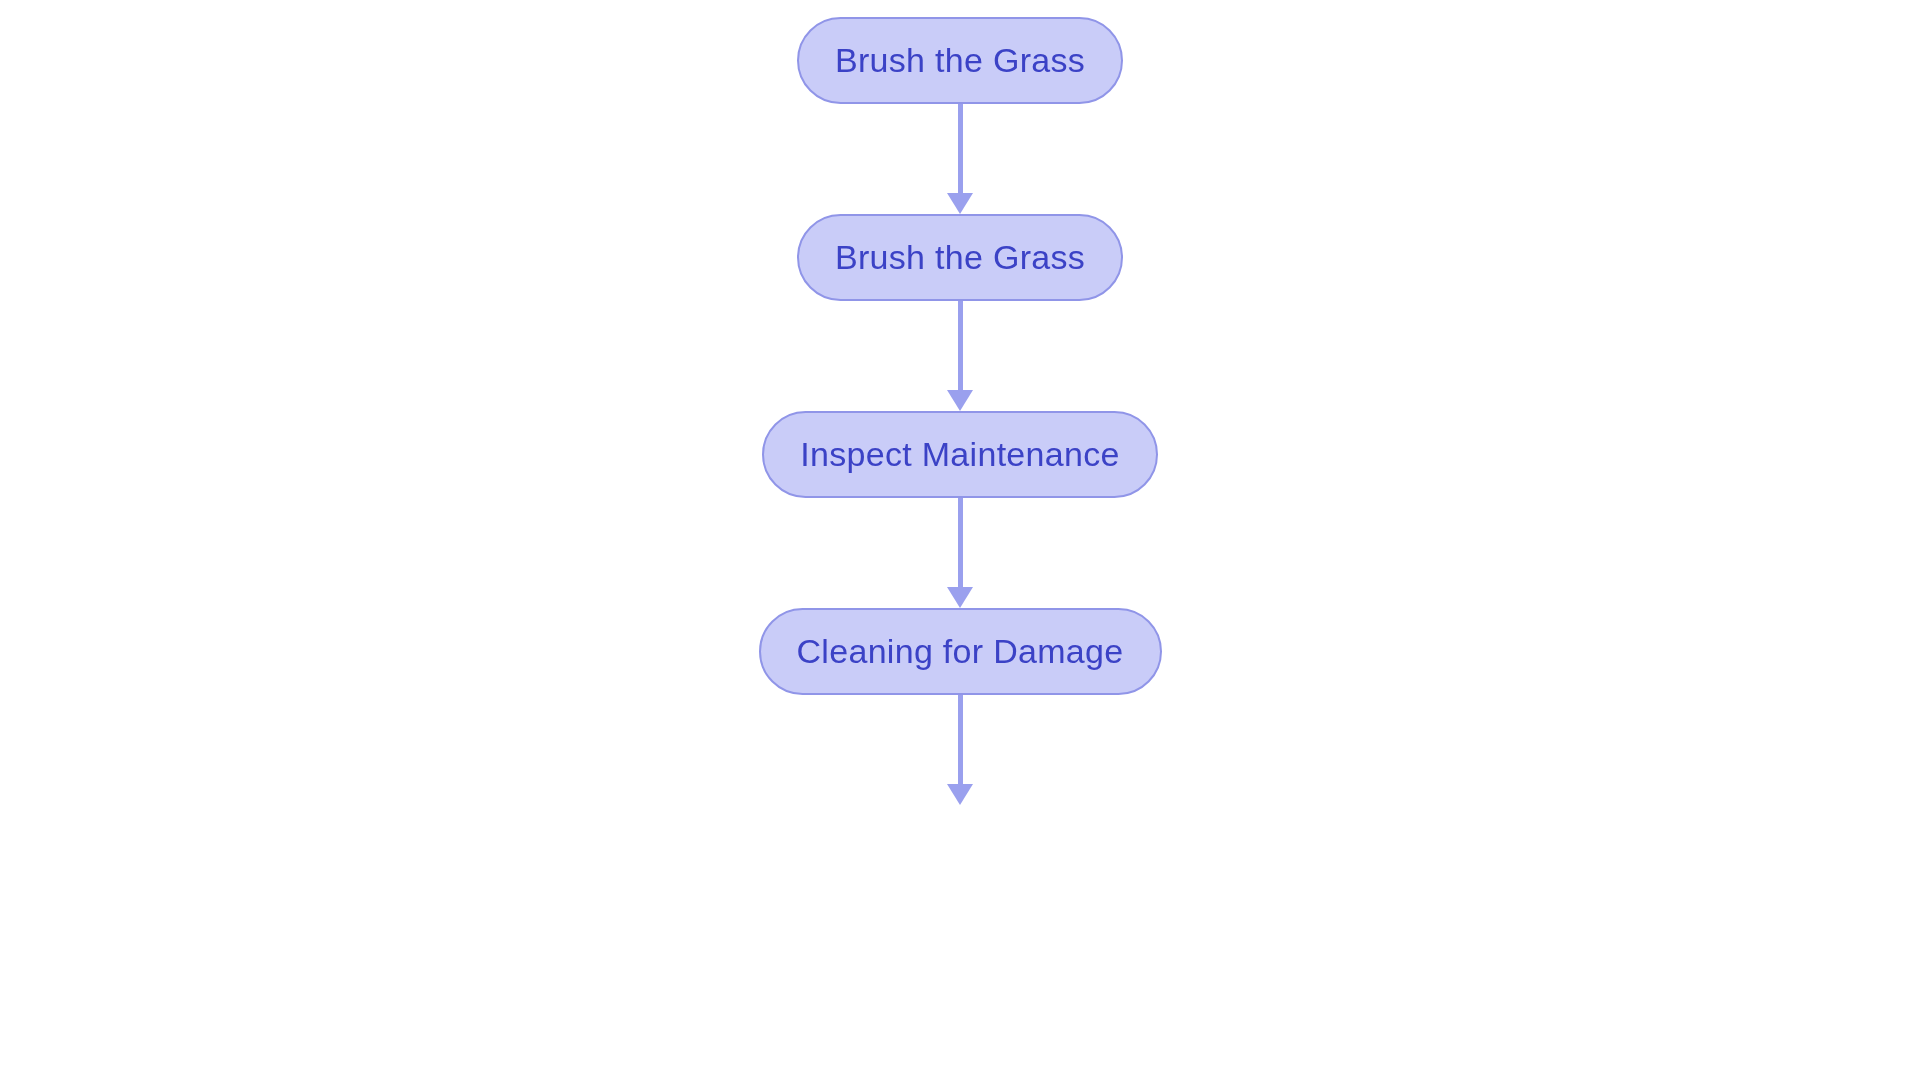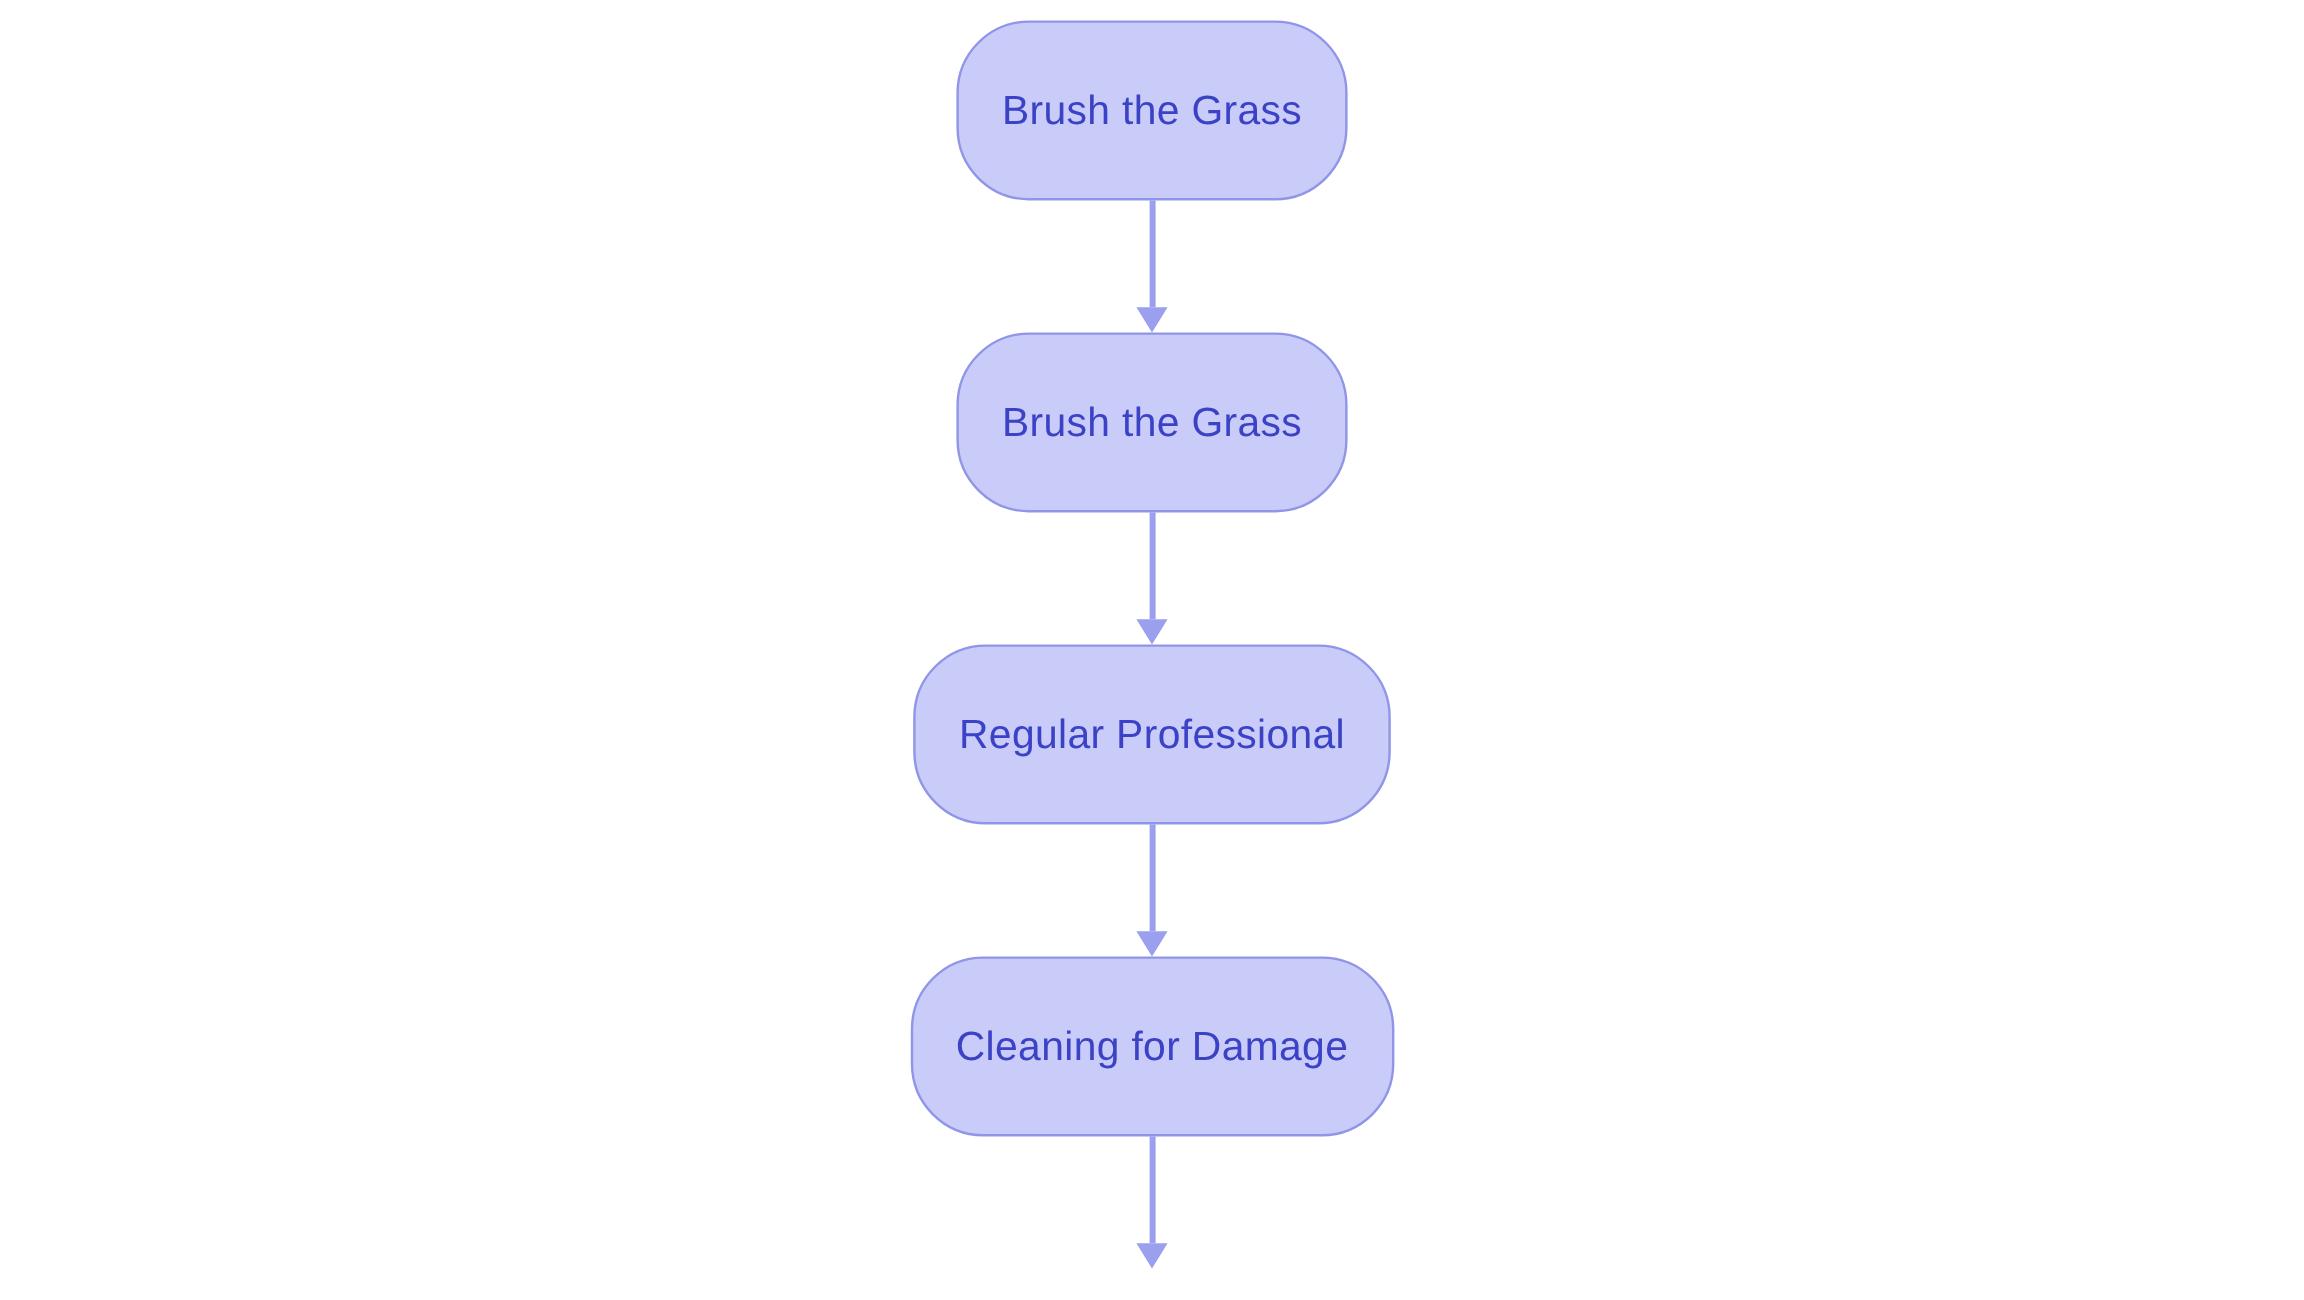--- a/index.html
+++ b/index.html
@@ -17,21 +17,21 @@
   .flow {
     position: absolute;
     top: 0; left: 0; right: 0;
     display: flex;
     flex-direction: column;
     align-items: center;
     padding-top: 17px;
   }
   .node {
     box-sizing: border-box;
-    height: 150px;
+    height: 87px;
     min-width: 316px;
     padding: 0 36px;
     border-radius: 60.5px;
     background: var(--node-fill, #c9ccf8);
     border: 2px solid var(--node-border, #9095e8);
     color: var(--node-text, #3b42c6);
     display: flex;
     align-items: center;
     justify-content: flex-start;
     font-size: 34px;
@@ -75,21 +75,21 @@
   <div class="node">
     <span>Brush the Grass</span>
   </div>
 
   <div class="arrow">
     <div class="stem"></div>
     <div class="head"></div>
   </div>
 
   <div class="node">
-    <span>Regular Professional</span>
+    <span>Inspect Maintenance</span>
   </div>
 
   <div class="arrow">
     <div class="stem"></div>
     <div class="head"></div>
   </div>
 
   <div class="node">
     <span>Cleaning for Damage</span>
   </div>

